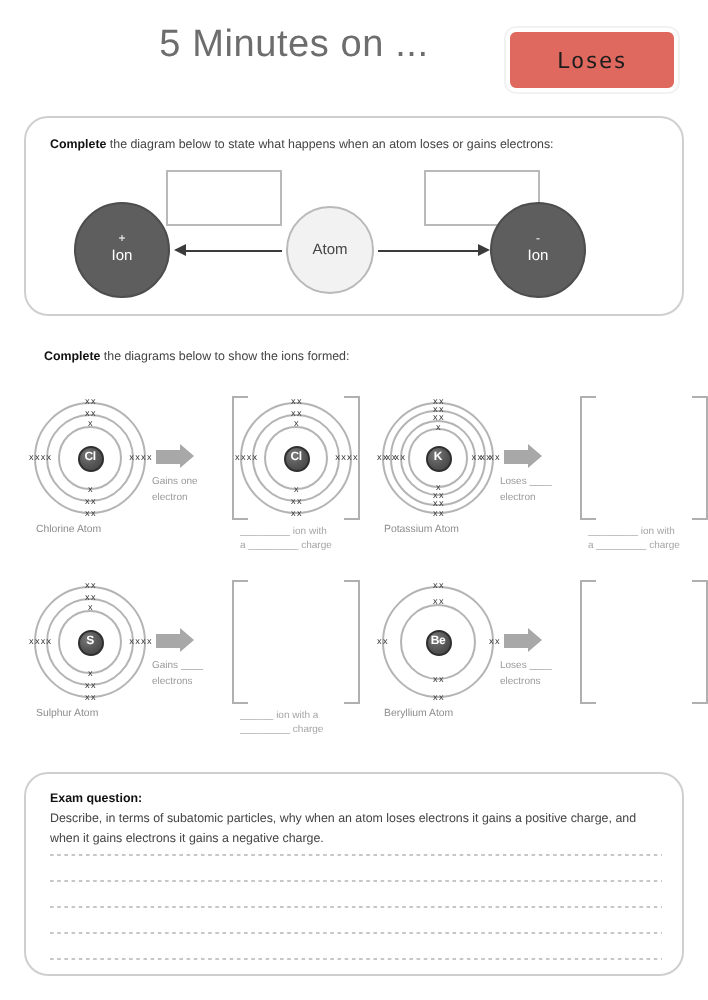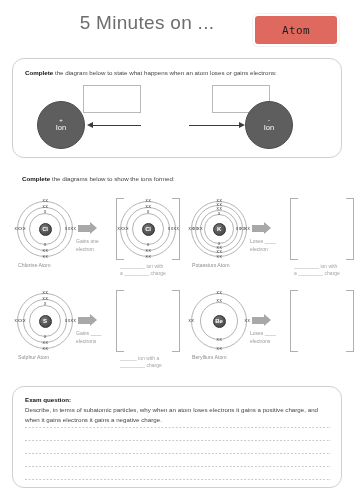--- a/index.html
+++ b/index.html
@@ -94,36 +94,39 @@
     background-image:linear-gradient(to right,#c7c7c7 0 1.6px,transparent 1.6px 3.6px);
     background-size:3.6px 1px;background-repeat:repeat-x;}
 </style>
 </head>
 <body>
 
 <div class="page">
 
   <div class="header">
     <div class="title">5 Minutes on ...</div>
-    <div class="topic-badge">Atom</div>
+    <div class="topic-badge">Loses</div>
   </div>
 
   <div class="panel flow">
     <div class="instr">
       <b>Complete</b><span> the diagram below to state what happens when an atom loses or gains electrons:</span>
     </div>
 
     <div class="blank-box" style="left:70px;top:26px;width:58px;height:28px;"></div>
     <div class="blank-box" style="left:199px;top:26px;width:58px;height:28px;"></div>
 
     <div class="circle c-dark" style="left:24px;top:42px;width:48px;height:48px;">
       <span class="c-sign">+</span>
       <span class="c-label">Ion</span>
     </div>
 
+    <div class="circle c-light" style="left:130px;top:44px;width:44px;height:44px;">
+      <span class="c-label">Atom</span>
+    </div>
 
     <div class="circle c-dark" style="left:232px;top:42px;width:48px;height:48px;">
       <span class="c-sign">-</span>
       <span class="c-label">Ion</span>
     </div>
 
     <div class="arrow-line" style="left:78px;top:66px;width:50px;"></div>
     <div class="arrow-head ah-left" style="left:74px;top:63px;"></div>
     <div class="arrow-line" style="left:176px;top:66px;width:50px;"></div>
     <div class="arrow-head ah-right" style="left:226px;top:63px;"></div>

